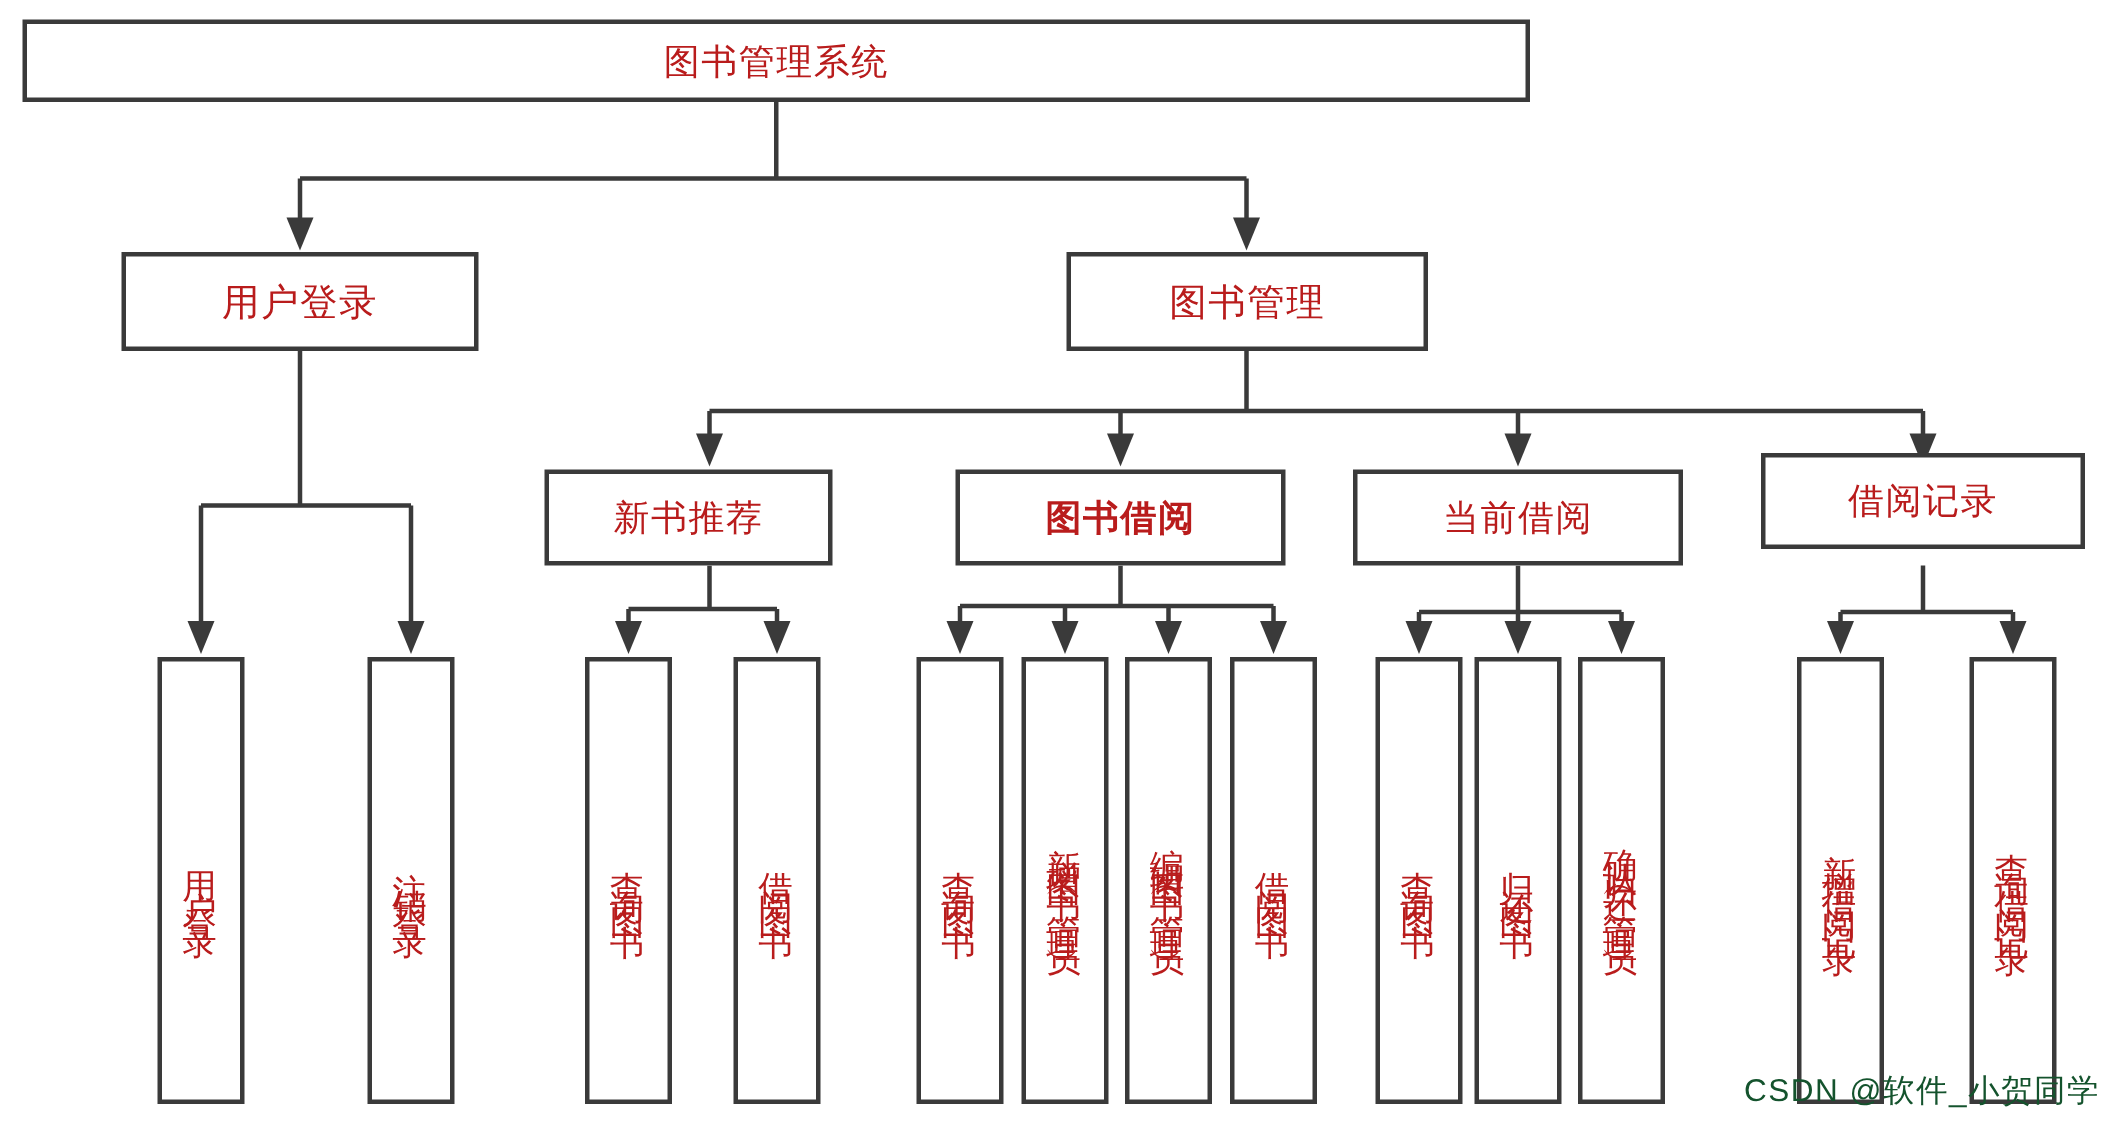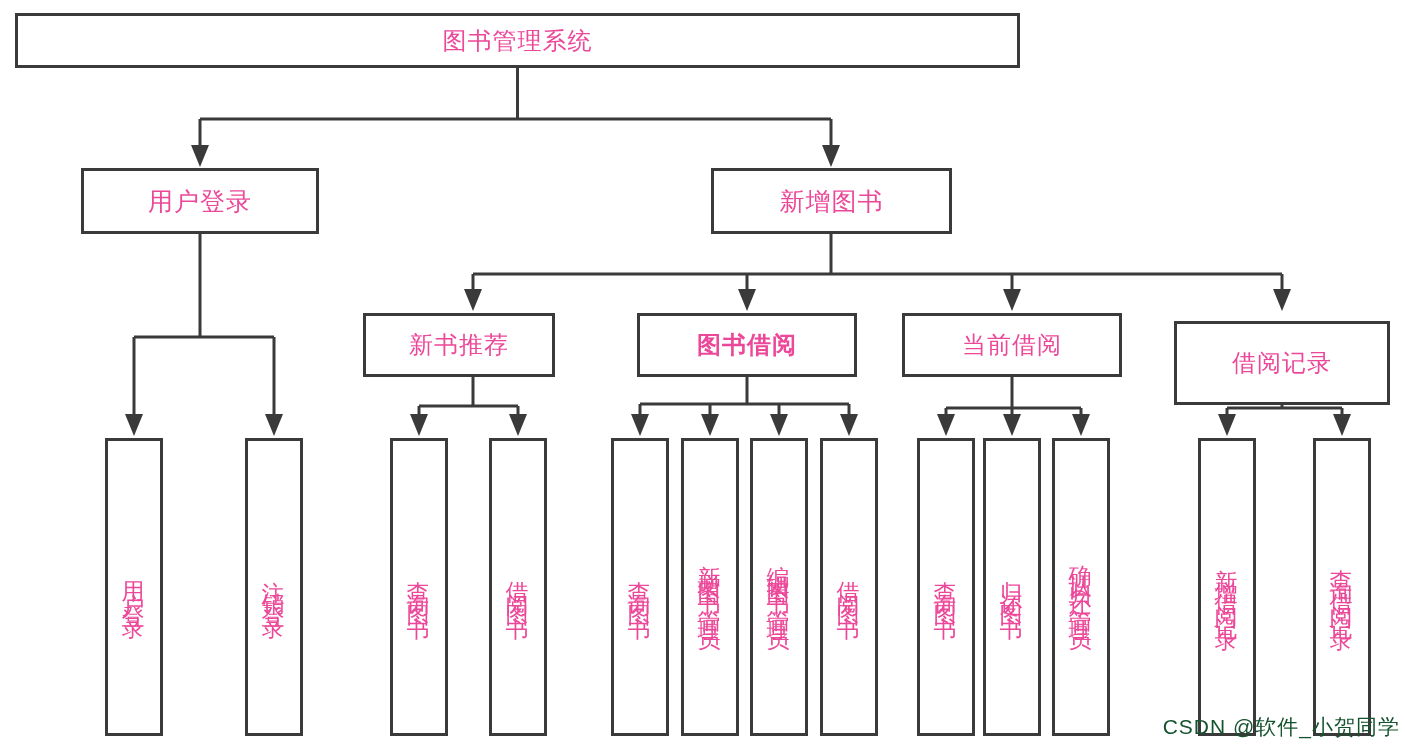--- a/index.html
+++ b/index.html
@@ -22,21 +22,21 @@
     pointer-events: none;
   }
   .node {
     position: absolute;
     box-sizing: border-box;
     border: 3px solid #3a3a3a;
     background: #ffffff;
     display: flex;
     align-items: center;
     justify-content: center;
-    color: #ec4899;
+    color: #b91c1c;
   }
   .node span {
     display: block;
     white-space: nowrap;
   }
   .lvl1 { font-size: 24px; letter-spacing: 1px; }
   .lvl2 { font-size: 25px; letter-spacing: 1px; }
   .lvl3 { font-size: 24px; letter-spacing: 1px; }
   .leaf span {
     writing-mode: vertical-rl;
@@ -114,33 +114,33 @@
   </svg>
 
   <div class="node lvl1" style="left:15px;top:13px;width:1005px;height:55px;">
     <span>图书管理系统</span>
   </div>
 
   <div class="node lvl2" style="left:81px;top:168px;width:238px;height:66px;">
     <span>用户登录</span>
   </div>
   <div class="node lvl2" style="left:711px;top:168px;width:241px;height:66px;">
-    <span>新增图书</span>
+    <span>图书管理</span>
   </div>
 
   <div class="node lvl3" style="left:363px;top:313px;width:192px;height:64px;">
     <span>新书推荐</span>
   </div>
   <div class="node lvl3" style="left:637px;top:313px;width:220px;height:64px;font-weight:bold;">
     <span>图书借阅</span>
   </div>
   <div class="node lvl3" style="left:902px;top:313px;width:220px;height:64px;">
     <span>当前借阅</span>
   </div>
-  <div class="node lvl3" style="left:1174px;top:321px;width:216px;height:84px;">
+  <div class="node lvl3" style="left:1174px;top:302px;width:216px;height:64px;">
     <span>借阅记录</span>
   </div>
 
   <div class="node leaf" style="left:105px;top:438px;width:58px;height:298px;">
     <span>用户登录</span>
   </div>
   <div class="node leaf" style="left:245px;top:438px;width:58px;height:298px;">
     <span>注销登录</span>
   </div>
 

